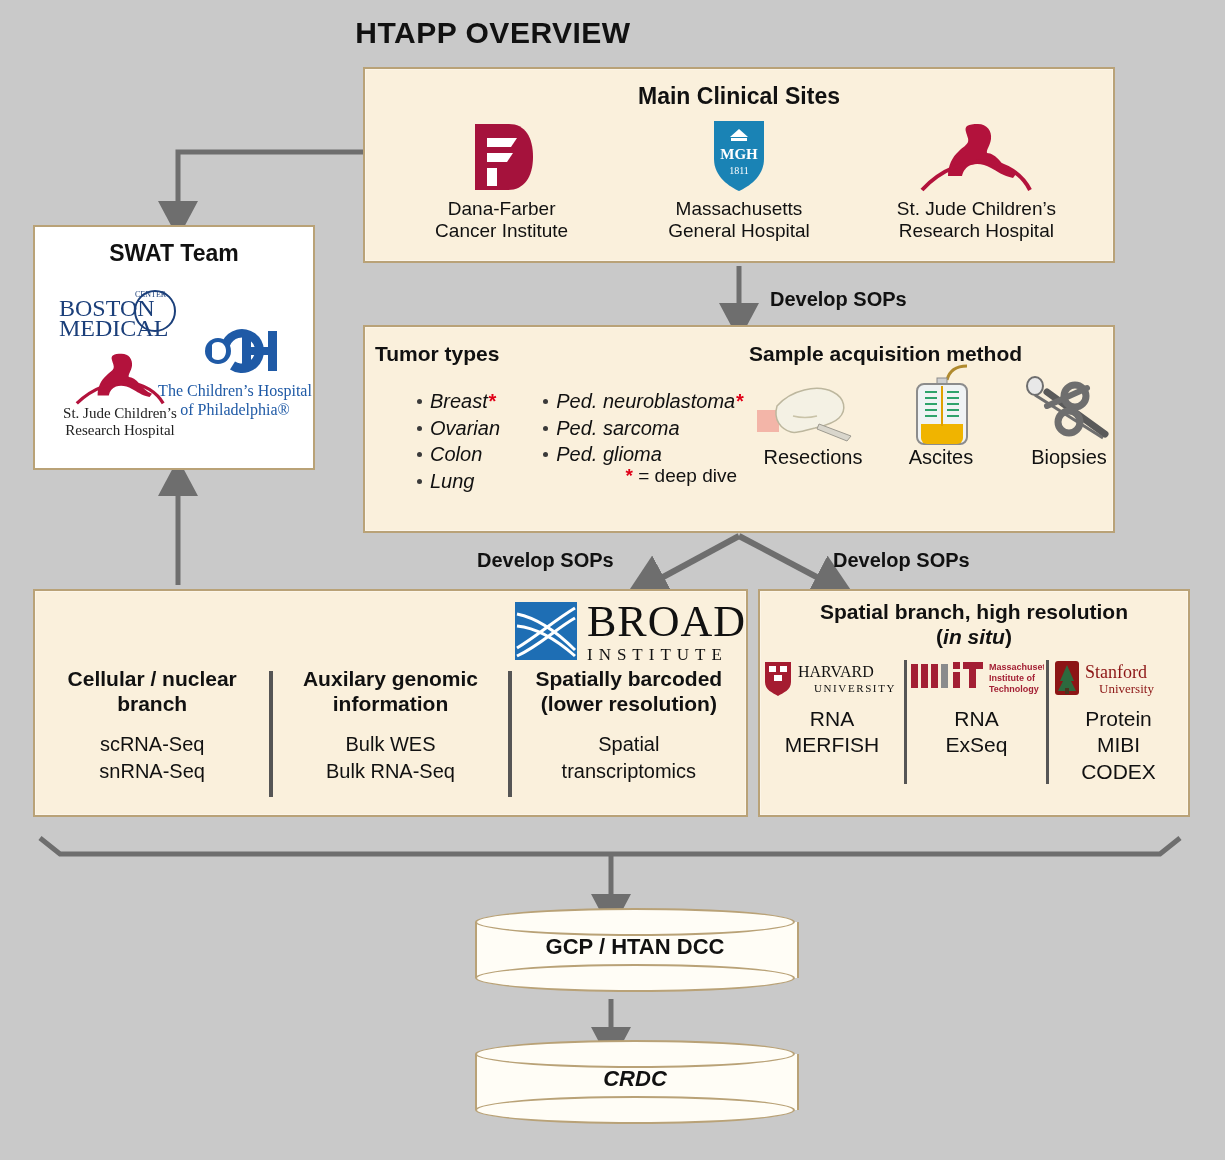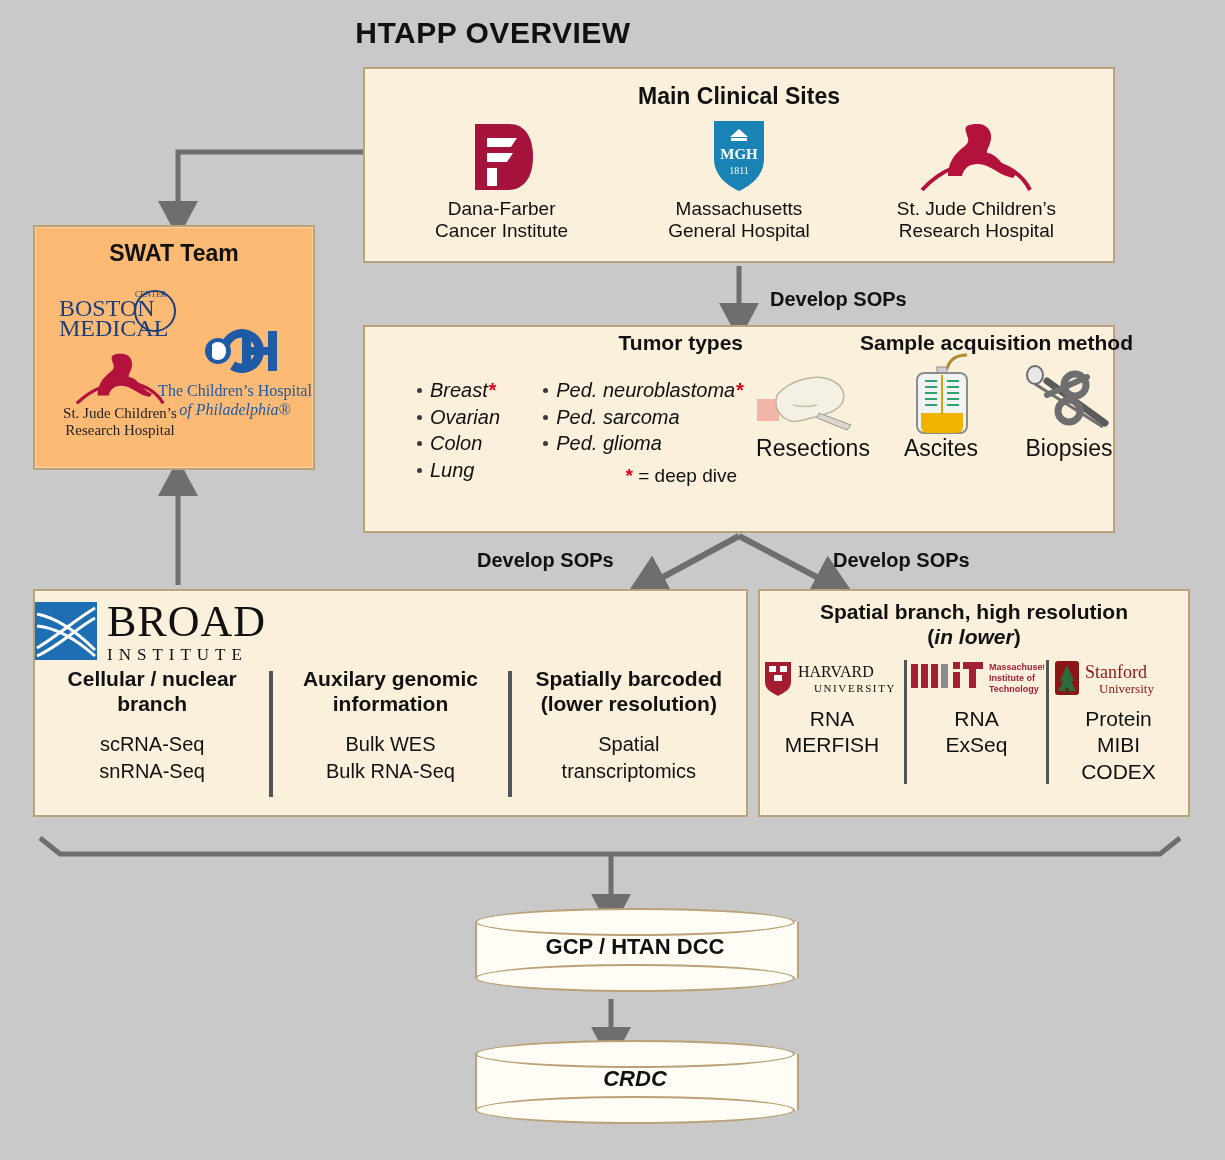--- a/index.html
+++ b/index.html
@@ -20,21 +20,21 @@
     font-size:30px;font-weight:bold;letter-spacing:.5px;
   }
 
   
   .box{
     box-sizing:border-box;
     background:#faf0dc;
     border:2px solid #b9a277;
     box-shadow:0 0 0 1px rgba(255,255,255,.35) inset;
   }
-  .box.white{background:#fdba74;}
+  .box.white{background:#ffffff;}
   .box-title{
     text-align:center;font-weight:bold;
   }
 
   
   #main-clinical-sites{left:363px;top:67px;width:752px;height:196px;}
   #main-clinical-sites .box-title{font-size:23px;margin-top:14px;}
   .sites-row{display:flex;justify-content:space-around;align-items:flex-end;margin-top:6px;padding:0 18px;}
   .site{width:210px;text-align:center;}
   .site-logo{height:78px;display:flex;align-items:flex-end;justify-content:center;}
@@ -45,35 +45,35 @@
   #swat-team .box-title{font-size:23px;margin-top:13px;}
   .swat-logos{position:relative;width:100%;height:180px;}
 
   
   #clinical-tumor-samples{left:363px;top:325px;width:752px;height:208px;}
   #clinical-tumor-samples .box-title{font-size:23px;margin-top:9px;}
   .cts-body{display:flex;margin-top:4px;height:150px;}
   .cts-left{width:368px;position:relative;padding-left:10px;}
   .cts-divider{width:4px;background:#4d4d4d;margin:2px 6px 16px 0;}
   .cts-right{flex:1;position:relative;}
-  .sub-head{font-size:21px;font-weight:bold;text-align:right;}
+  .sub-head{font-size:21px;font-weight:bold;text-align:left;margin-top:11px;}
   .tumor-cols{display:flex;margin-top:2px;}
   .tumor-col{font-size:20px;line-height:1.33;}
   .tumor-col li{list-style:none;position:relative;padding-left:15px;white-space:nowrap;font-style:italic;}
   .tumor-col li:before{content:"";position:absolute;left:2px;top:11px;width:5px;height:5px;border-radius:50%;background:#3a3a3a;}
   .star{color:#e00018;font-weight:bold;}
   .deep-dive{position:absolute;right:6px;bottom:-6px;font-size:19px;}
   .acq-row{display:flex;justify-content:space-around;align-items:flex-end;margin-top:2px;}
   .acq{width:128px;text-align:center;}
   .acq-ico{height:78px;display:flex;align-items:flex-end;justify-content:center;}
-  .acq-label{font-size:23px;}
+  .acq-label{font-size:20px;}
 
   
   #broad-branch{left:33px;top:589px;width:715px;height:228px;}
-  .broad-logo-wrap{display:flex;justify-content:flex-start;align-items:center;height:68px;margin-top:6px;}
+  .broad-logo-wrap{display:flex;justify-content:flex-end;align-items:center;height:68px;margin-top:6px;}
   .three-cols{display:flex;height:142px;margin-top:2px;}
   .tcol{flex:1;text-align:center;padding:0 6px;}
   .vsep{width:4px;background:#555;margin:4px 0 12px;}
   .tcol h4{margin:0;font-size:21px;font-weight:bold;line-height:1.18;}
   .tcol p{margin:14px 0 0;font-size:20px;line-height:1.35;}
 
   
   #spatial-branch{left:758px;top:589px;width:432px;height:228px;}
   #spatial-branch .box-title{font-size:21px;margin-top:9px;line-height:1.18;}
   .spa-cols{display:flex;height:140px;margin-top:6px;}
@@ -207,21 +207,21 @@
         <svg width="110" height="56" viewBox="0 0 110 56" style="display:block;margin:0 auto;">
           <path d="M40 28 a22 22 0 1 1 10 18.5 l5-8 a13 13 0 1 0 -6-10.5 z" fill="#1f5aa6"></path>
           <circle cx="38" cy="28" r="13" fill="#1f5aa6"></circle>
           <path d="M38 19 c5 0 8 4 8 9 0 5-3 9-8 9 -3 0-5-1-6-3 l0-12 c1-2 3-3 6-3z" fill="#fff"></path>
           <rect x="62" y="8" width="9" height="40" fill="#1f5aa6"></rect>
           <rect x="88" y="8" width="9" height="40" fill="#1f5aa6"></rect>
           <rect x="62" y="24" width="35" height="8" fill="#1f5aa6"></rect>
         </svg>
         <div style="font-family:'Liberation Serif',serif;color:#1f5aa6;font-size:16px;line-height:1.2;margin-top:2px;">
           <div>The Children’s Hospital</div>
-          <div style="font-style:italic;">of Philadelphia®</div>
+          <div style="">of Philadelphia®</div>
         </div>
       </div>
 
       <div class="abs" style="left:10px;top:82px;width:150px;text-align:center;">
         <svg width="110" height="56" viewBox="0 0 120 70" style="display:block;margin:0 auto;">
           <path d="M62 6 c9 0 14 7 13 15 -1 7-5 11-4 14 4 0 9 3 13 8 5 6 9 10 16 13 l-3 4 c-10-2-16-7-22-10 -7-4-14-5-20-3 -5 2-8 6-9 11 h-14 c0-10 4-19 11-25 4-4 8-6 9-9 1-3-1-6-2-10 -2-6 2-8 12-8 z" fill="#b3123c"></path>
           <path d="M6 68 C26 48 52 40 72 42 c18 2 34 12 42 26" fill="none" stroke="#b3123c" stroke-width="4"></path>
         </svg>
         <div style="font-family:'Liberation Serif',serif;color:#222;font-size:15px;line-height:1.15;">
           <div>St. Jude Children’s</div>
@@ -359,21 +359,21 @@
           <span>Spatial</span><br>
           <span>transcriptomics</span>
         </p>
       </div>
     </div>
   </div>
 
   <div class="abs box" id="spatial-branch">
     <div class="box-title">
       <span>Spatial branch, high resolution</span><br>
-      <span>(</span><i>in lower</i><span>)</span>
+      <span>(</span><i>in situ</i><span>)</span>
     </div>
 
     <div class="spa-cols">
       <div class="scol">
         <div class="scol-logo">
           <svg width="140" height="40" viewBox="0 0 140 40">
             <path d="M3 4 h26 v20 c0 8-8 11-13 14 -5-3-13-6-13-14z" fill="#a51c30"></path>
             <g fill="#fff">
               <rect x="7" y="8" width="7" height="6"></rect>
                 <rect x="18" y="8" width="7" height="6"></rect>

